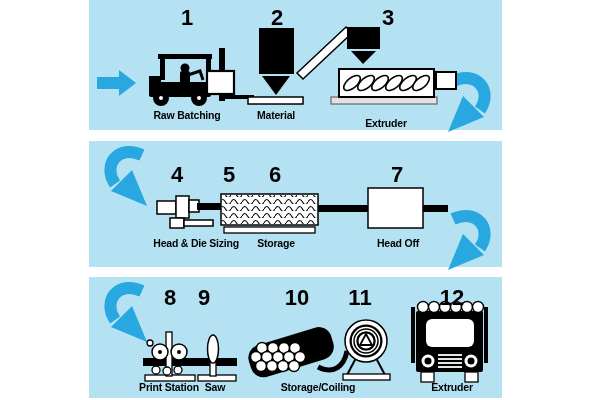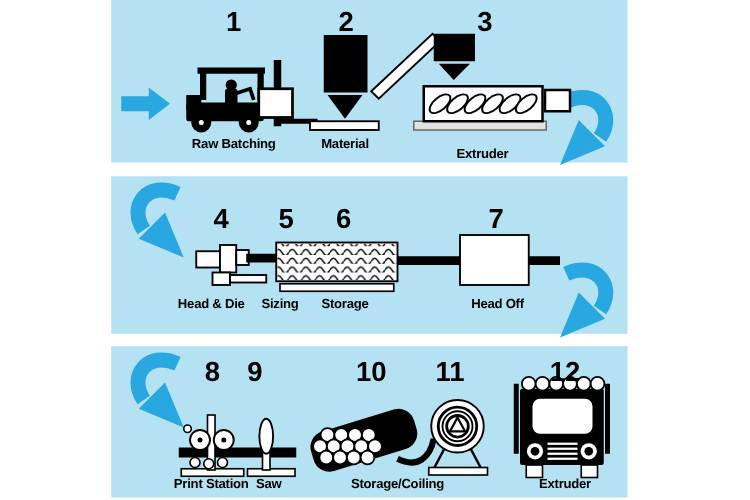--- a/index.html
+++ b/index.html
@@ -220,21 +220,21 @@
   <div class="num" style="left:170px;top:287px">8</div>
   <div class="num" style="left:204px;top:287px">9</div>
   <div class="num" style="left:297px;top:287px">10</div>
   <div class="num" style="left:360px;top:287px">11</div>
   <div class="num" style="left:452px;top:287px">12</div>
 
   <div class="lbl" style="left:187px;top:110px">Raw Batching</div>
   <div class="lbl" style="left:276px;top:110px">Material</div>
   <div class="lbl" style="left:386px;top:118px">Extruder</div>
 
-  <div class="lbl" style="left:169px;top:238px">Head &amp; Die</div>
+  <div class="lbl" style="left:180px;top:238px">Head &amp; Die</div>
   <div class="lbl" style="left:224px;top:238px">Sizing</div>
   <div class="lbl" style="left:276px;top:238px">Storage</div>
   <div class="lbl" style="left:398px;top:238px">Head Off</div>
 
   <div class="lbl" style="left:169px;top:382px">Print Station</div>
   <div class="lbl" style="left:215px;top:382px">Saw</div>
   <div class="lbl" style="left:318px;top:382px">Storage/Coiling</div>
   <div class="lbl" style="left:452px;top:382px">Extruder</div>
 
 </div>

